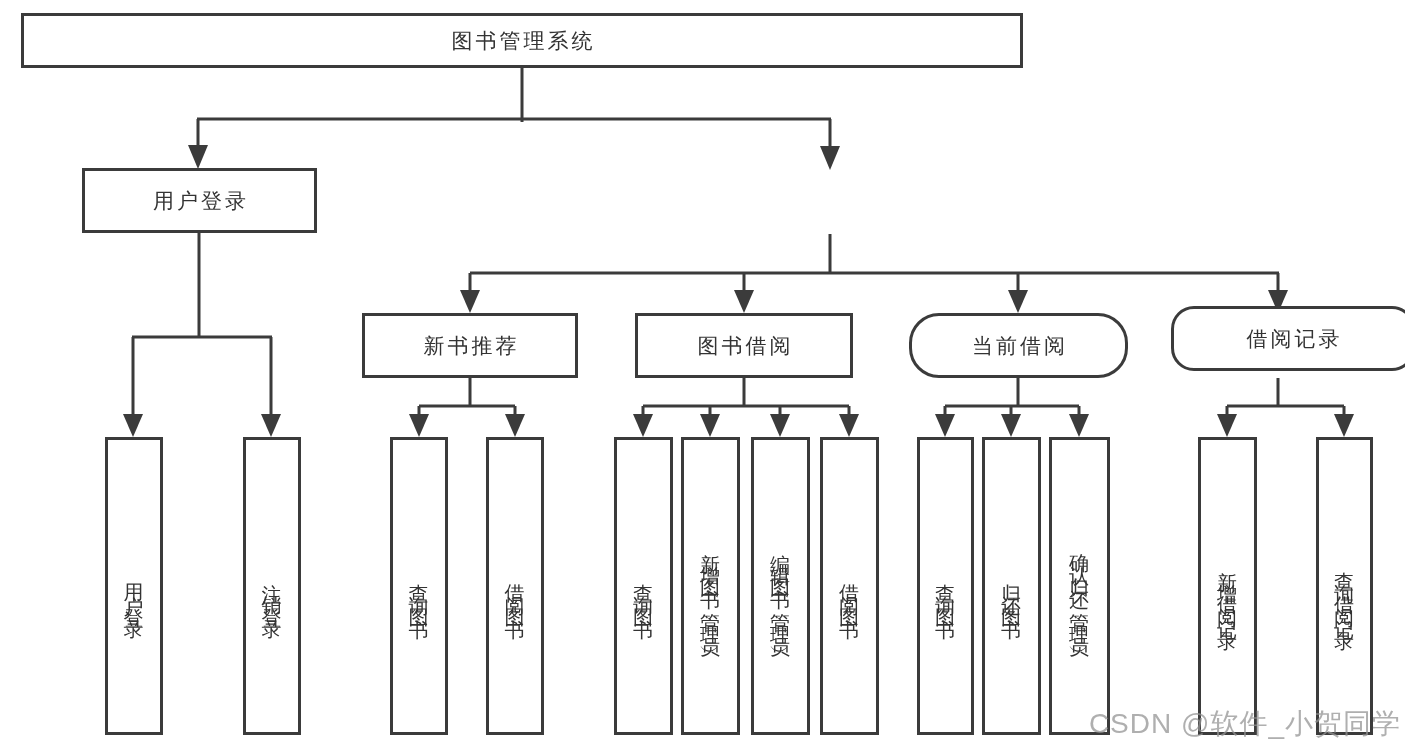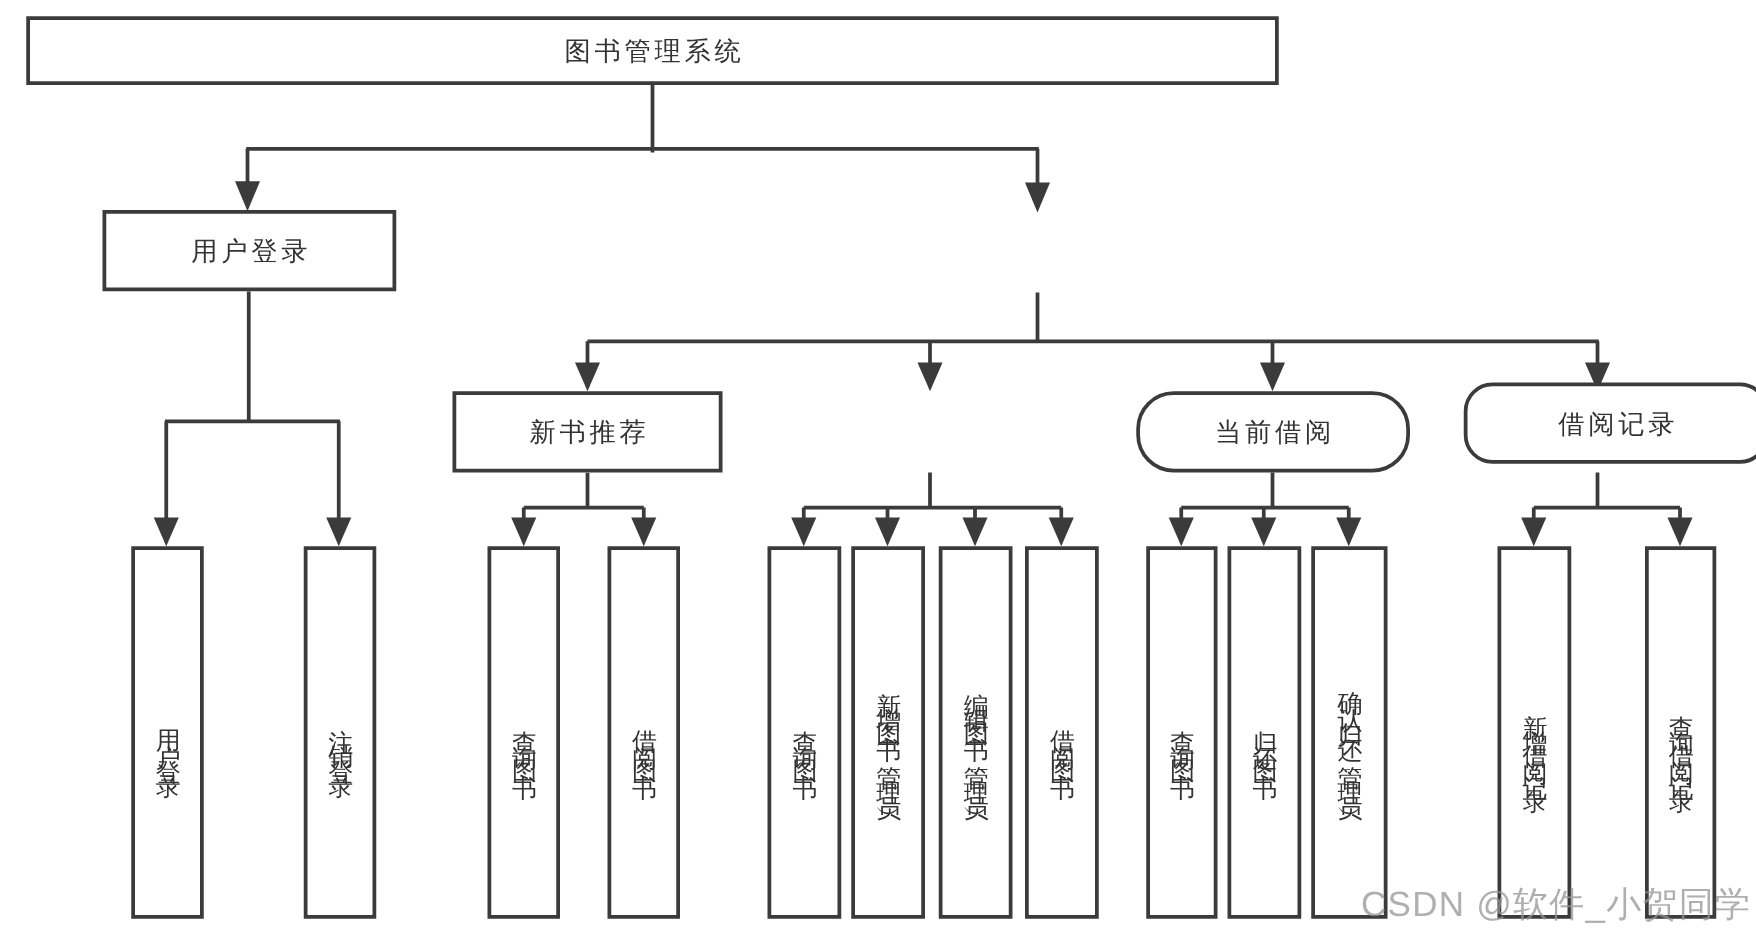--- a/index.html
+++ b/index.html
@@ -127,20 +127,23 @@
     <span class="lbl">图书管理系统</span>
   </div>
 
   <div class="node hbox" style="left:82px; top:168px; width:235px; height:65px;">
     <span class="lbl">用户登录</span>
   </div>
 
   <div class="node hbox" style="left:362px; top:313px; width:216px; height:65px;">
     <span class="lbl">新书推荐</span>
   </div>
+  <div class="node hbox" style="left:635px; top:313px; width:218px; height:65px;">
+    <span class="lbl">图书借阅</span>
+  </div>
   <div class="node hbox" style="left:909px; top:313px; width:219px; height:65px;border-radius:30px;">
     <span class="lbl">当前借阅</span>
   </div>
   <div class="node hbox" style="left:1171px; top:306px; width:244px; height:65px;border-radius:23px;">
     <span class="lbl">借阅记录</span>
   </div>
 
   <div class="node vbox" style="left:105px; top:437px; width:58px; height:298px;">
     <span class="lbl">用户登录</span>
   </div>

